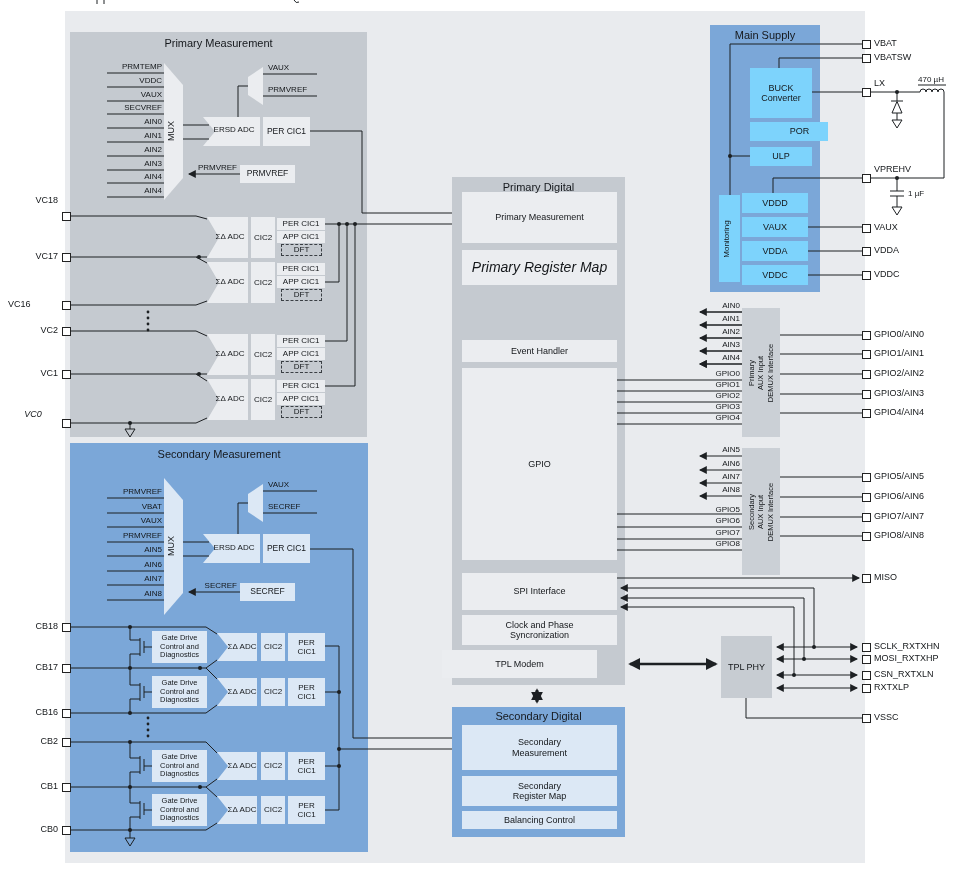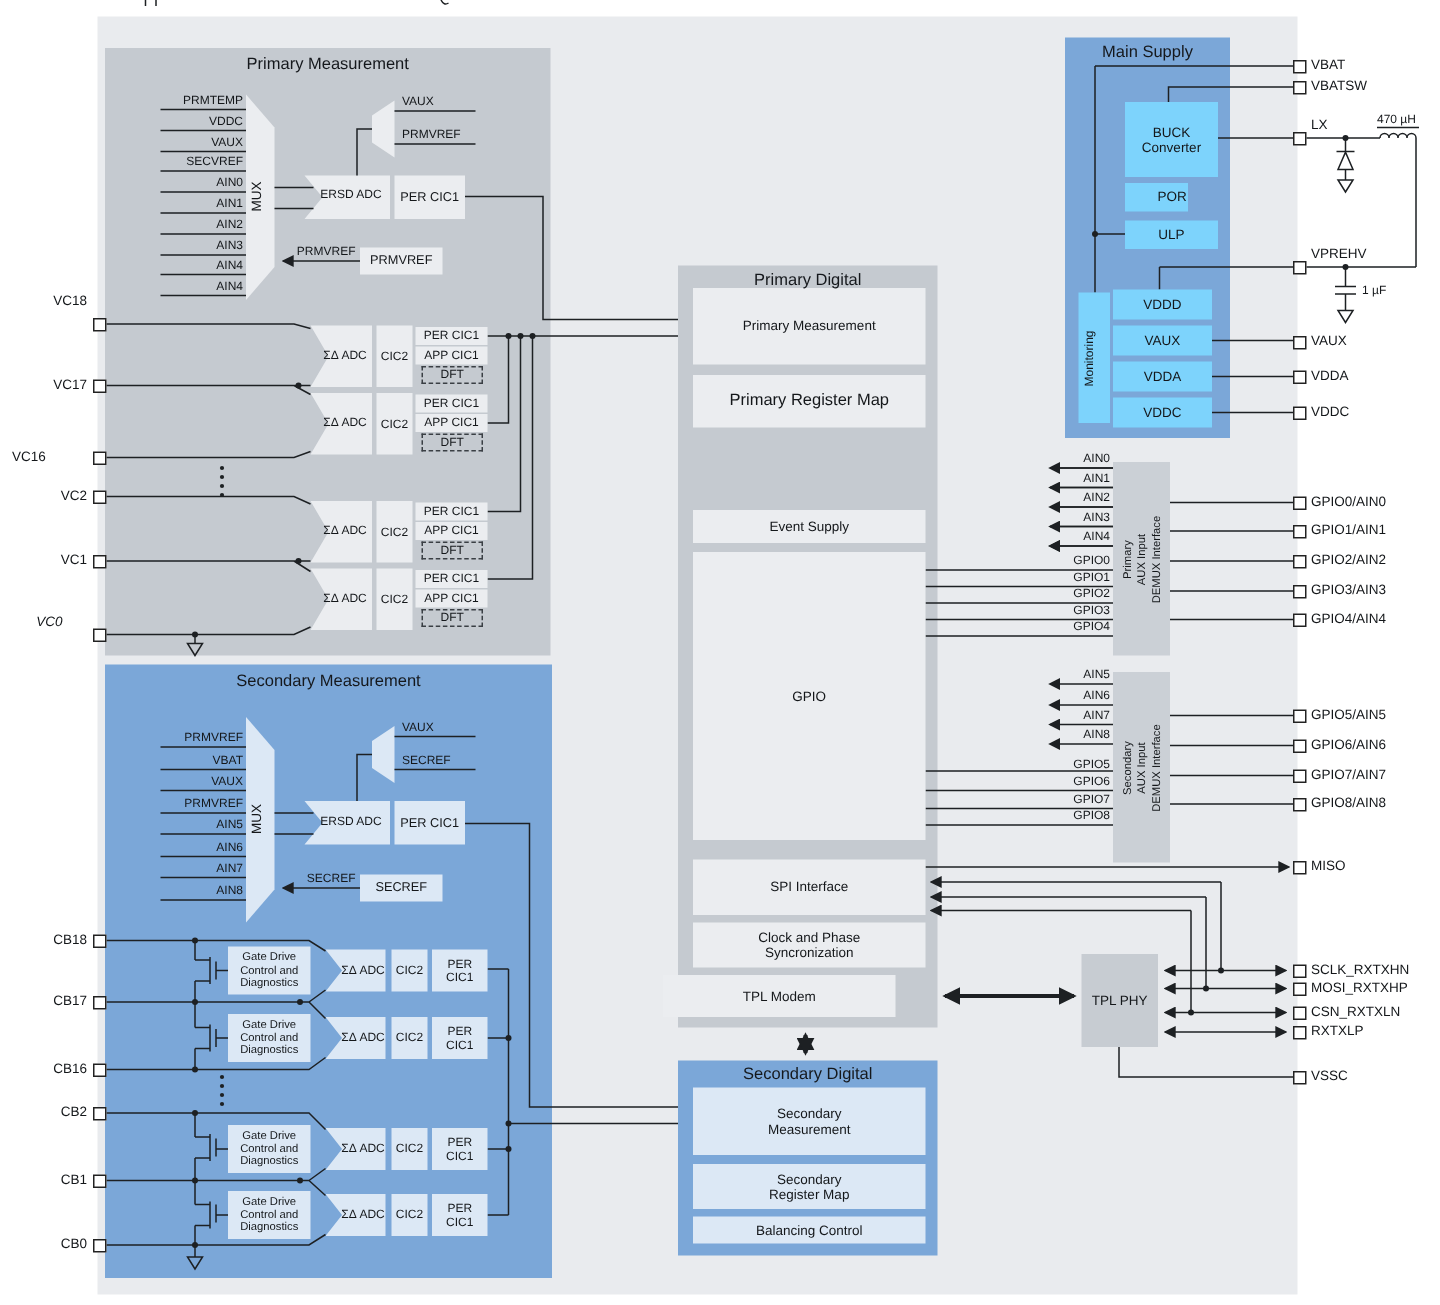--- a/index.html
+++ b/index.html
@@ -314,37 +314,37 @@
 
   <div class="box bg-b" style="left:152px;top:794px;width:55px;height:32px;font-size:7.5px;">Gate Drive
 Control and
 Diagnostics</div>
   <div class="lbl" style="left:226px;top:806px;width:32px;text-align:center;">ΣΔ ADC</div>
   <div class="box bg-b" style="left:261px;top:796px;width:24px;height:28px;">CIC2</div>
   <div class="box bg-b" style="left:288px;top:796px;width:37px;height:28px;">PER
 CIC1</div>
 
   <div class="box bg-g" style="left:462px;top:192px;width:155px;height:51px;font-size:9px;">Primary Measurement</div>
-  <div class="box bg-g" style="left:462px;top:250px;width:155px;height:35px;font-size:11px;">Primary Register Map</div>
-  <div class="box bg-g" style="left:462px;top:340px;width:155px;height:22px;font-size:9px;">Event Supply</div>
+  <div class="box bg-g" style="left:462px;top:250px;width:155px;height:35px;font-size:14px;font-style:italic;">Primary Register Map</div>
+  <div class="box bg-g" style="left:462px;top:340px;width:155px;height:22px;font-size:9px;">Event Handler</div>
   <div class="box bg-g" style="left:462px;top:368px;width:155px;height:192px;font-size:9px;">GPIO</div>
   <div class="box bg-g" style="left:462px;top:573px;width:155px;height:37px;font-size:9px;">SPI Interface</div>
   <div class="box bg-g" style="left:462px;top:615px;width:155px;height:30px;font-size:9px;">Clock and Phase
 Syncronization</div>
   <div class="box bg-g" style="left:442px;top:650px;width:155px;height:28px;font-size:9px;">TPL Modem</div>
 
   <div class="box bg-b" style="left:462px;top:725px;width:155px;height:45px;font-size:9px;">Secondary
 Measurement</div>
   <div class="box bg-b" style="left:462px;top:776px;width:155px;height:30px;font-size:9px;">Secondary
 Register Map</div>
   <div class="box bg-b" style="left:462px;top:811px;width:155px;height:18px;font-size:9px;">Balancing Control</div>
 
   <div class="box bg-ms" style="left:750px;top:68px;width:62px;height:50px;font-size:9px;">BUCK
 Converter</div>
-  <div class="box bg-ms" style="left:750px;top:122px;width:42px;height:19px;font-size:9px;padding-left:21px;">POR</div>
+  <div class="box bg-ms" style="left:750px;top:122px;width:78px;height:19px;font-size:9px;padding-left:21px;">POR</div>
   <div class="box bg-ms" style="left:750px;top:147px;width:62px;height:19px;font-size:9px;">ULP</div>
   <div class="abs bg-ms" style="left:719px;top:195px;width:21px;height:87px;z-index:6;"></div>
   <div class="lbl rot" style="left:686px;top:232px;width:87px;height:14px;font-size:8px;z-index:7;">Monitoring</div>
   <div class="box bg-ms" style="left:742px;top:193px;width:66px;height:20px;font-size:9px;">VDDD</div>
   <div class="box bg-ms" style="left:742px;top:217px;width:66px;height:20px;font-size:9px;">VAUX</div>
   <div class="box bg-ms" style="left:742px;top:241px;width:66px;height:20px;font-size:9px;">VDDA</div>
   <div class="box bg-ms" style="left:742px;top:265px;width:66px;height:20px;font-size:9px;">VDDC</div>
   <div class="lbl" style="left:918px;top:76px;">470 µH</div>
   <div class="lbl" style="left:908px;top:190px;">1 µF</div>
 

